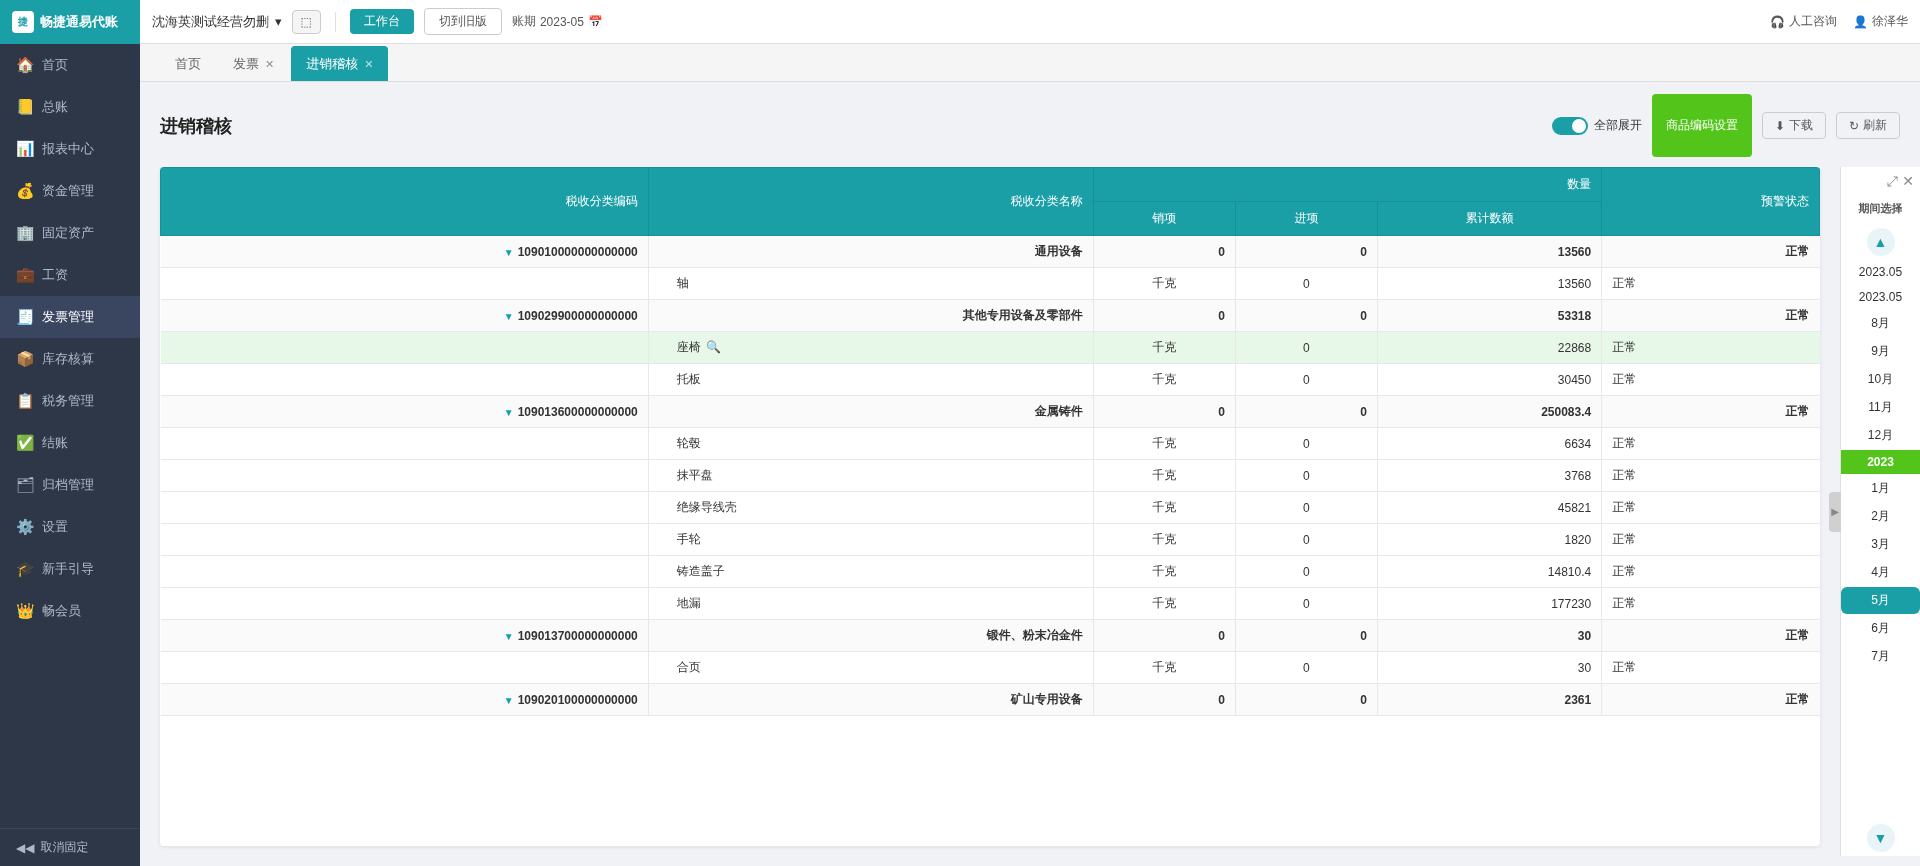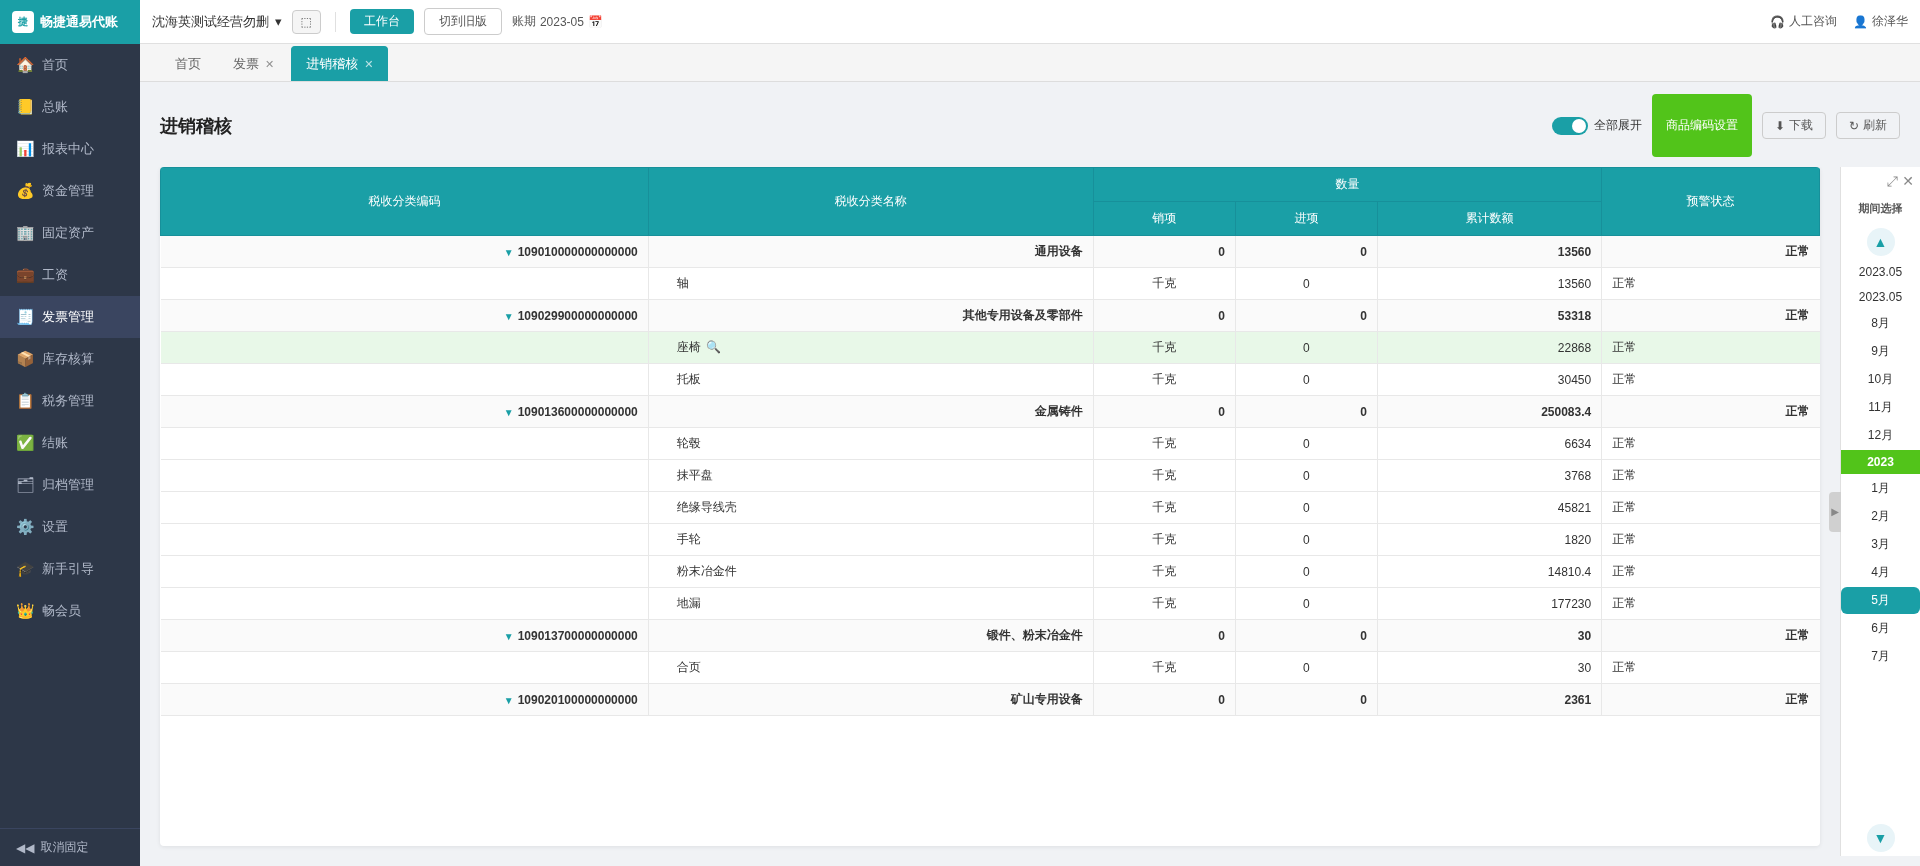--- a/index.html
+++ b/index.html
@@ -230,21 +230,21 @@
     }
     table {
       width: 100%;
       border-collapse: collapse;
       font-size: 12px;
     }
     thead tr.header-top th {
       background: #1a9fa6;
       color: #fff;
       padding: 8px 10px;
-      text-align: center;
+      text-align: right;
       border: 1px solid #17909a;
       font-weight: normal;
     }
     thead tr.header-sub th {
       background: #1a9fa6;
       color: #fff;
       padding: 8px 10px;
       text-align: center;
       border: 1px solid #17909a;
       font-weight: normal;
@@ -568,21 +568,21 @@
               <tr>
       <td></td>
       <td class="indent">手轮</td>
       <td class="td-center">千克</td>
       <td class="td-center">0</td>
       <td class="td-right">1820</td>
       <td>正常</td>
     </tr>
               <tr>
       <td></td>
-      <td class="indent">粉末冶金件</td>
+      <td class="indent">铸造盖子</td>
       <td class="td-center">千克</td>
       <td class="td-center">0</td>
       <td class="td-right">14810.4</td>
       <td>正常</td>
     </tr>
               <tr>
       <td></td>
       <td class="indent">地漏</td>
       <td class="td-center">千克</td>
       <td class="td-center">0</td>

